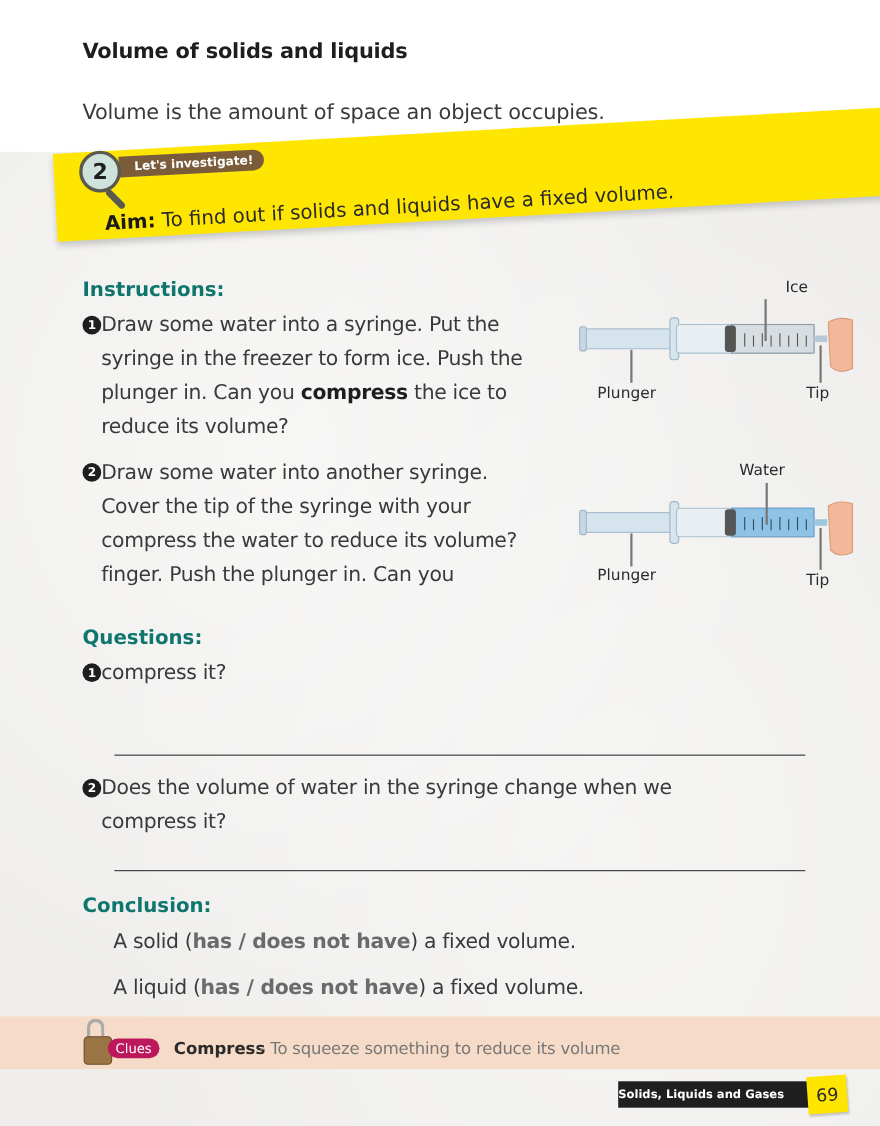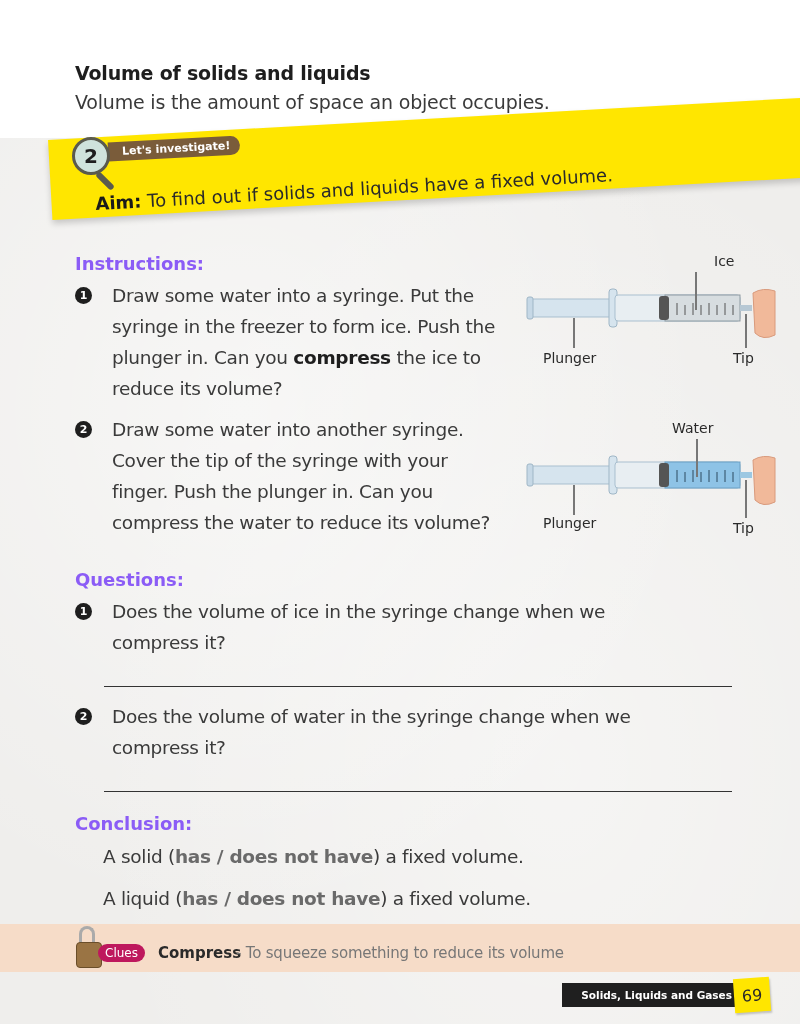--- a/index.html
+++ b/index.html
@@ -8,45 +8,45 @@
     font-family: "DejaVu Sans", sans-serif;
     background: #f2f1ef;
     color: #2a2a2a;
     position: relative;
   }
   .page { position: absolute; inset: 0; background:
       radial-gradient(ellipse at 30% 40%, rgba(255,255,255,0.5), rgba(255,255,255,0) 60%),
       radial-gradient(ellipse at 70% 75%, rgba(255,255,255,0.4), rgba(255,255,255,0) 60%),
       #efeeec; }
   .top-white { position: absolute; left: 0; top: 0; width: 800px; height: 138px; background: #ffffff; }
-  .section-title { position: absolute; left: 75px; top: 62px; font-size: 19px; font-weight: bold; color: #1e1e1e; letter-spacing: -0.2px; }
+  .section-title { position: absolute; left: 75px; top: 36px; font-size: 19px; font-weight: bold; color: #1e1e1e; letter-spacing: -0.2px; }
   .section-intro { position: absolute; left: 75px; top: 91px; font-size: 19px; color: #3a3a3a; letter-spacing: -0.2px; }
 
   .banner { position: absolute; left: 48px; top: 140px; width: 780px; height: 80px;
     background: #ffe600; transform: rotate(-3.2deg); transform-origin: left top;
     box-shadow: 0 4px 6px rgba(0,0,0,0.18); }
   .banner-wrap { position: absolute; left: 0; top: 0; width: 800px; height: 260px; overflow: hidden; }
   .aim { position: absolute; left: 96px; top: 193px; font-size: 18px; color: #2a2a2a;
     transform: rotate(-3.2deg); transform-origin: left bottom; white-space: nowrap; }
   .aim b { font-weight: bold; color: #1a1a1a; }
 
   .investigate-badge { position: absolute; left: 72px; top: 137px; }
   .mag-circle { position: absolute; left: 0; top: 0; width: 38px; height: 38px; border-radius: 50%;
     background: #cfe3dc; border: 3px solid #5a5a4e; display: flex; align-items: center; justify-content: center;
     font-weight: bold; font-size: 20px; color: #1e1e1e; z-index: 2; }
   .mag-handle { position: absolute; left: 30px; top: 33px; width: 6px; height: 22px; background: #5a5a4e;
     transform: rotate(-45deg); border-radius: 3px; }
   .investigate-label { position: absolute; left: 36px; top: 2px; background: #7a5c3a; color: #ffffff;
     font-size: 11px; font-weight: bold; padding: 3px 10px 3px 14px; border-radius: 0 10px 10px 0;
     white-space: nowrap; transform: rotate(-3deg); }
 
-  .heading { position: absolute; left: 75px; font-size: 18px; font-weight: bold; color: #8b5cf6; }
+  .heading { position: absolute; left: 75px; font-size: 18px; font-weight: bold; color: #0f766e; }
   .num-circle { position: absolute; width: 17px; height: 17px; border-radius: 50%; background: #1e1e1e;
     color: #fff; font-size: 11px; font-weight: bold; display: flex; align-items: center; justify-content: center; }
-  .para { position: absolute; left: 112px; font-size: 18.5px; line-height: 31px; color: #3a3a3a; letter-spacing: -0.3px; }
+  .para { position: absolute; left: 92px; font-size: 18.5px; line-height: 31px; color: #3a3a3a; letter-spacing: -0.3px; }
   .para b { color: #1e1e1e; }
 
   .answer-line { position: absolute; left: 104px; width: 628px; height: 1px; background: #333; }
 
   .conc { position: absolute; left: 75px; font-size: 18.5px; color: #3a3a3a; letter-spacing: -0.3px; margin-left: 28px; }
   .conc .opt { font-weight: bold; color: #6a6a6a; }
 
   .syringe-label { position: absolute; font-size: 14px; color: #2a2a2a; }
   .leader { position: absolute; width: 1.5px; background: #777; }
 
@@ -54,21 +54,21 @@
   .clues-tag { position: absolute; left: 98px; top: 944px; background: #be185d; color: #fff; font-size: 12px;
     font-weight: normal; padding: 2px 7px; border-radius: 10px; }
   .lock-body { position: absolute; left: 76px; top: 942px; width: 26px; height: 26px; background: #9a7444;
     border-radius: 4px; border: 1px solid #6a4e2a; }
   .lock-shackle { position: absolute; left: 79px; top: 926px; width: 16px; height: 20px; border: 3px solid #aaa;
     border-bottom: none; border-radius: 8px 8px 0 0; }
   .clue-term { position: absolute; left: 158px; top: 944px; font-size: 15px; font-weight: bold; color: #2a2a2a; }
   .clue-def { position: absolute; left: 236px; top: 944px; font-size: 15px; color: #777; letter-spacing: -0.2px; }
 
   .footer-bar { position: absolute; left: 562px; top: 983px; width: 178px; height: 24px; background: #1f1f1f;
-    color: #fff; font-size: 10.5px; font-weight: bold; display: flex; align-items: center; justify-content: flex-end; padding-right: 8px; }
+    color: #fff; font-size: 10.5px; font-weight: bold; display: flex; align-items: center; justify-content: flex-start; padding-right: 8px; }
   .page-num { position: absolute; left: 734px; top: 978px; width: 36px; height: 34px; background: #ffe600;
     font-size: 16px; color: #2a2a2a; display: flex; align-items: center; justify-content: center;
     transform: rotate(-4deg); box-shadow: 1px 2px 2px rgba(0,0,0,0.2); }
 </style>
 </head>
 <body>
 
 <div class="page"></div>
 <div class="top-white"></div>
 
@@ -98,22 +98,22 @@
   <div>Draw some water into a syringe. Put the</div>
   <div>syringe in the freezer to form ice. Push the</div>
   <div><span>plunger in. Can you </span><b>compress</b><span> the ice to</span></div>
   <div>reduce its volume?</div>
 </div>
 
 <div class="num-circle" style="left:75px; top:421px;">2</div>
 <div class="para" style="top:414px;">
   <div>Draw some water into another syringe.</div>
   <div>Cover the tip of the syringe with your</div>
+  <div>compress the water to reduce its volume?</div>
   <div>finger. Push the plunger in. Can you</div>
-  <div>compress the water to reduce its volume?</div>
 </div>
 
 <div>
   <svg style="position:absolute; left:525px; top:285px;" width="270" height="60">
     <rect x="4" y="14" width="210" height="18" rx="4" fill="#d6e4ee" stroke="#a9bfcf"></rect>
     <rect x="2" y="12" width="6" height="22" rx="2" fill="#c6d8e6" stroke="#9fb6c6"></rect>
     <rect x="84" y="4" width="8" height="38" rx="3" fill="#d6e4ee" stroke="#9fb6c6"></rect>
     <rect x="90" y="10" width="125" height="26" rx="3" fill="#e8eef2" stroke="#a9bfcf"></rect>
     <rect x="140" y="10" width="75" height="26" fill="#d7dde0" stroke="#8d9aa2"></rect>
     <rect x="134" y="11" width="10" height="24" rx="3" fill="#555"></rect>
@@ -164,21 +164,20 @@
   <div class="leader" style="left:573px; top:485px; height:30px;"></div>
   <div class="syringe-label" style="left:543px; top:515px;">Plunger</div>
   <div class="leader" style="left:745px; top:480px; height:38px;"></div>
   <div class="syringe-label" style="left:733px; top:520px;">Tip</div>
 </div>
 
 <div class="heading" style="top:569px;">Questions:</div>
 
 <div class="num-circle" style="left:75px; top:603px;">1</div>
 <div class="para" style="top:596px;">
-  <div>Does the volume of ice in the syringe change when we</div>
   <div>compress it?</div>
 </div>
 <div class="answer-line" style="top:686px;"></div>
 
 <div class="num-circle" style="left:75px; top:708px;">2</div>
 <div class="para" style="top:701px;">
   <div>Does the volume of water in the syringe change when we</div>
   <div>compress it?</div>
 </div>
 <div class="answer-line" style="top:791px;"></div>

